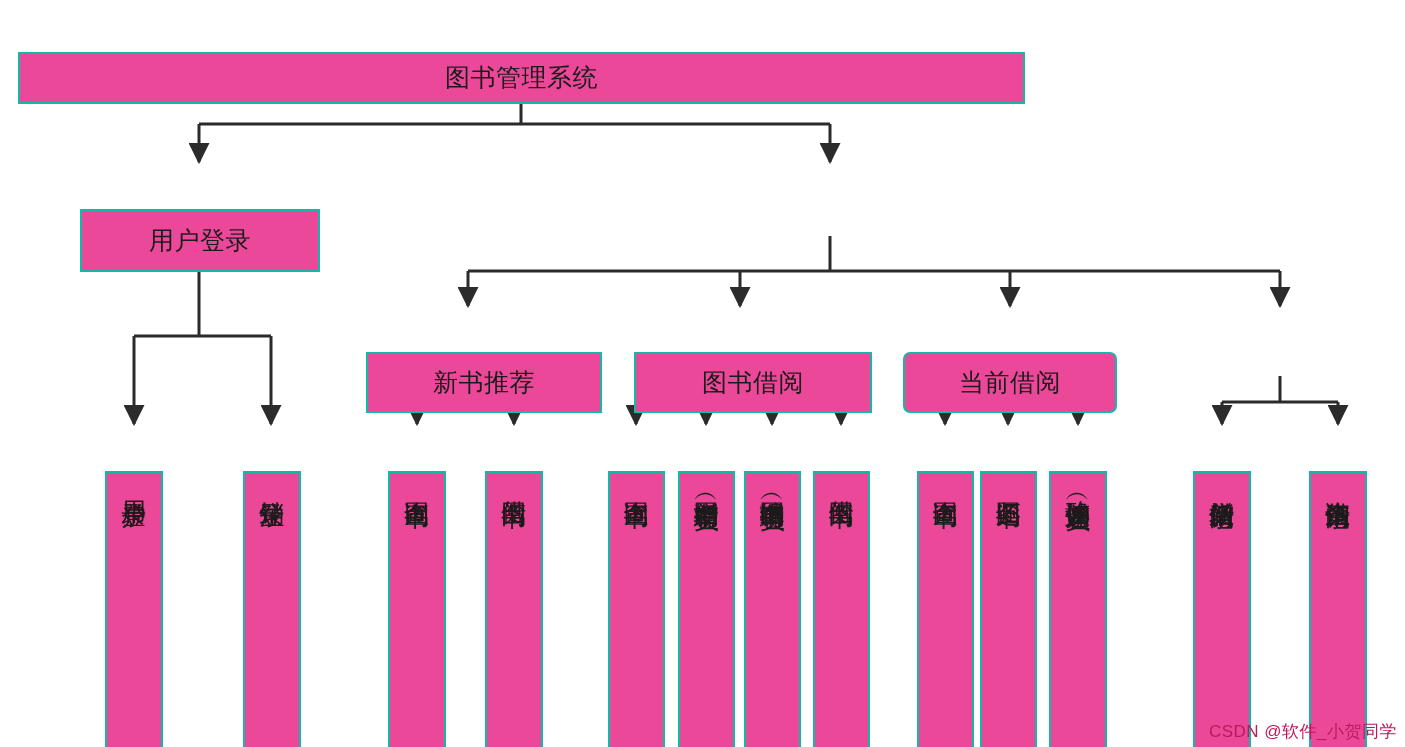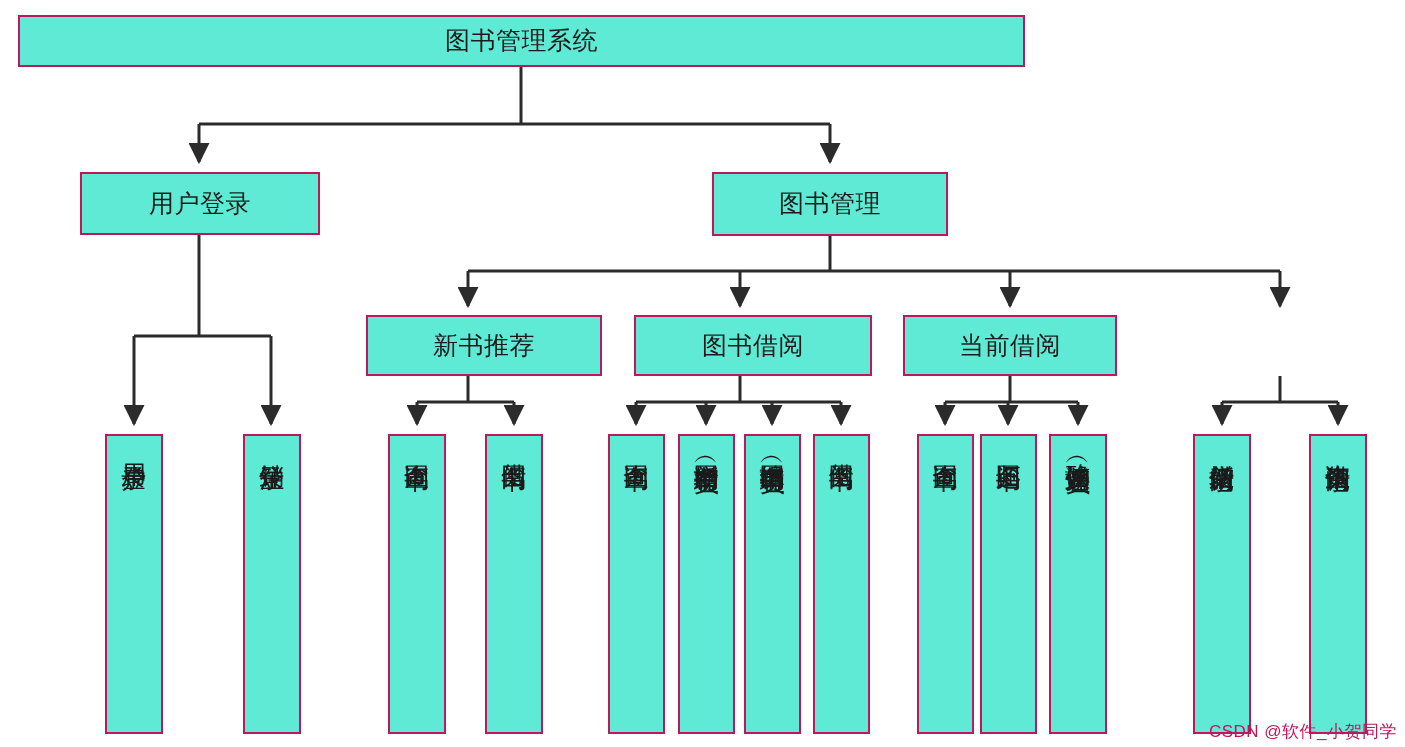--- a/index.html
+++ b/index.html
@@ -21,26 +21,27 @@
   #diagram-svg {
     position: absolute;
     left: 0;
     top: 0;
     width: 1405px;
     height: 747px;
   }
   .node {
     position: absolute;
     box-sizing: border-box;
-    background: #5eead4;
-    border: 2px solid #be185d;
+    background: #ec4899;
+    border: 2px solid #14b8a6;
     display: flex;
     align-items: center;
     justify-content: center;
     color: #1b1b1b;
+    margin-top: 37px;
   }
   .node .node-label {
     display: block;
     text-align: center;
     line-height: 1.18;
     white-space: nowrap;
   }
   
   .node.horiz .node-label {
     font-size: 25px;
@@ -148,33 +149,30 @@
   </svg>
 
   <div class="node root horiz" style="left:18px; top:15px; width:1007px; height:52px;">
     <span class="node-label">图书管理系统</span>
   </div>
 
   <div class="node horiz" style="left:80px; top:172px; width:240px; height:63px;">
     <span class="node-label">用户登录</span>
   </div>
 
-  <div class="node horiz" style="left:712px; top:172px; width:236px; height:64px;">
-    <span class="node-label">图书管理</span>
-  </div>
 
   <div class="node horiz" style="left:366px; top:315px; width:236px; height:61px;">
     <span class="node-label">新书推荐</span>
   </div>
 
   <div class="node horiz" style="left:634px; top:315px; width:238px; height:61px;">
     <span class="node-label">图书借阅</span>
   </div>
 
-  <div class="node horiz" style="left:903px; top:315px; width:214px; height:61px;">
+  <div class="node horiz" style="left:903px; top:315px; width:214px; height:61px;border-radius:7px;">
     <span class="node-label">当前借阅</span>
   </div>
 
 
   <div class="node vert" style="left:105px; top:434px; width:58px; height:300px;">
     <span class="node-label">用户登录</span>
   </div>
   <div class="node vert" style="left:243px; top:434px; width:58px; height:300px;">
     <span class="node-label">注销登录</span>
   </div>

